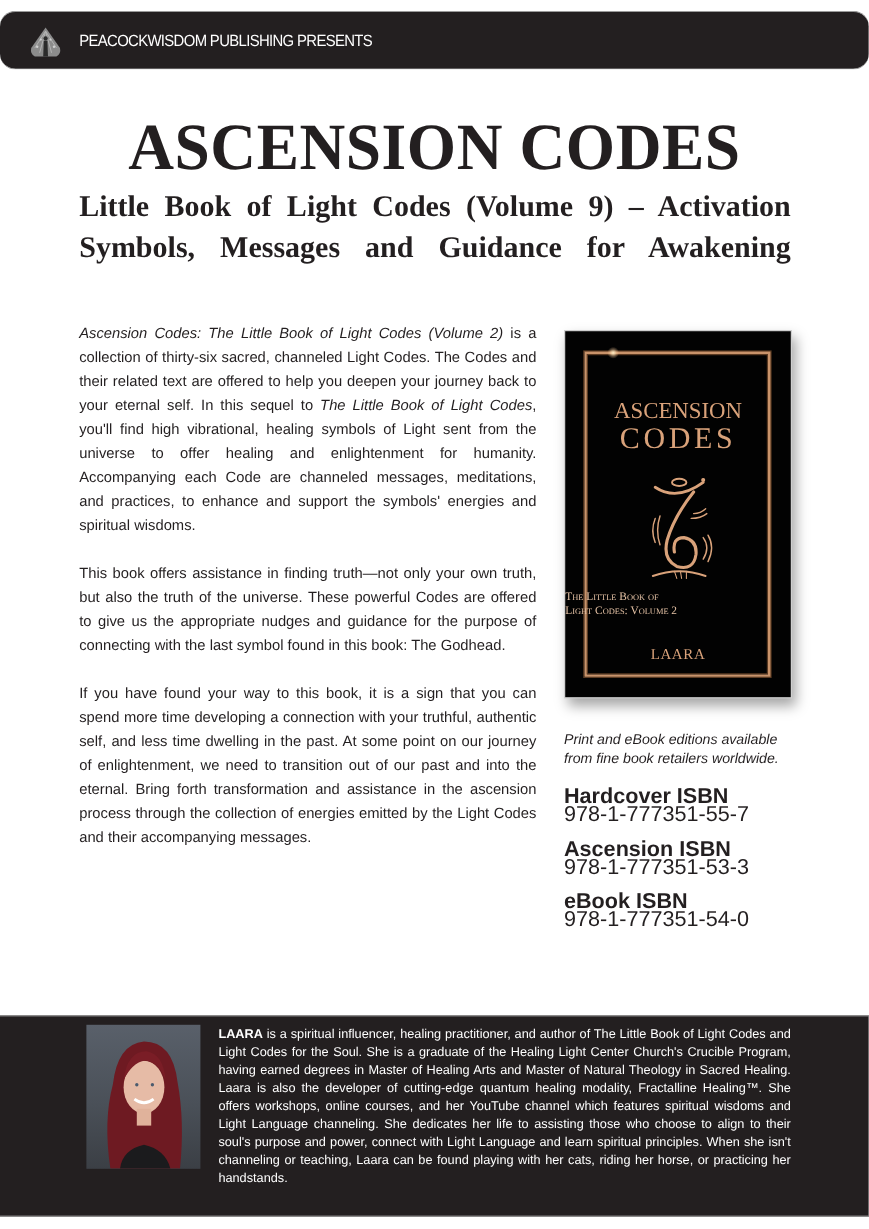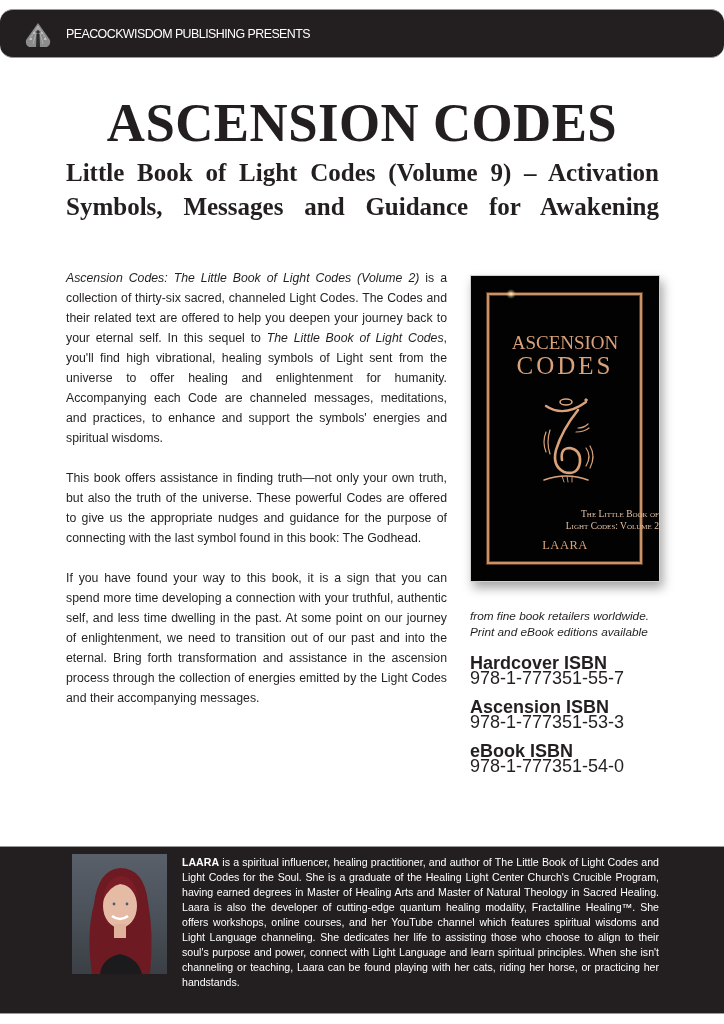--- a/index.html
+++ b/index.html
@@ -60,21 +60,21 @@
     .cover-title1 {
       position: absolute; left: 0; width: 100%; top: 56px; text-align: center;
       font-family: "Liberation Serif", serif; color: #d9a27a; font-size: 19px; letter-spacing: 0px;
     }
     .cover-title2 {
       position: absolute; left: 0; width: 100%; top: 76px; text-align: center;
       font-family: "Liberation Serif", serif; color: #d9a27a; font-size: 25px; letter-spacing: 3px;
     }
     .cover-symbol { position: absolute; left: 63px; top: 116px; width: 64px; height: 96px; }
     .cover-sub {
-      position: absolute; left: 0; width: 100%; top: 232px; text-align: right;
+      position: absolute; left: 0; width: 100%; top: 216px; text-align: left;
       font-family: "Liberation Serif", serif; color: #e6c3a6; font-size: 9.5px; line-height: 12px;
       font-variant: small-caps;
     }
     .cover-author {
       position: absolute; left: 0; width: 100%; top: 262px; text-align: center;
       font-family: "Liberation Serif", serif; color: #d9a27a; font-size: 12.5px; letter-spacing: 0.5px;
     }
 
     .availability {
       position: absolute; left: 470px; top: 609px; width: 200px;
@@ -149,22 +149,22 @@
     </svg>
     <div class="cover-sub">
       <div>The Little Book of</div>
       <div>Light Codes: Volume 2</div>
     </div>
     <div class="cover-author">LAARA</div>
   </div>
 </div>
 
 <div class="availability">
+  <div>Print and eBook editions available</div>
   <div>from fine book retailers worldwide.</div>
-  <div>Print and eBook editions available</div>
 </div>
 
 <div class="isbn-block isbn-hc">
   <div class="isbn-label">Hardcover ISBN</div>
   <div>978-1-777351-55-7</div>
 </div>
 <div class="isbn-block isbn-pb">
   <div class="isbn-label">Ascension ISBN</div>
   <div>978-1-777351-53-3</div>
 </div>

